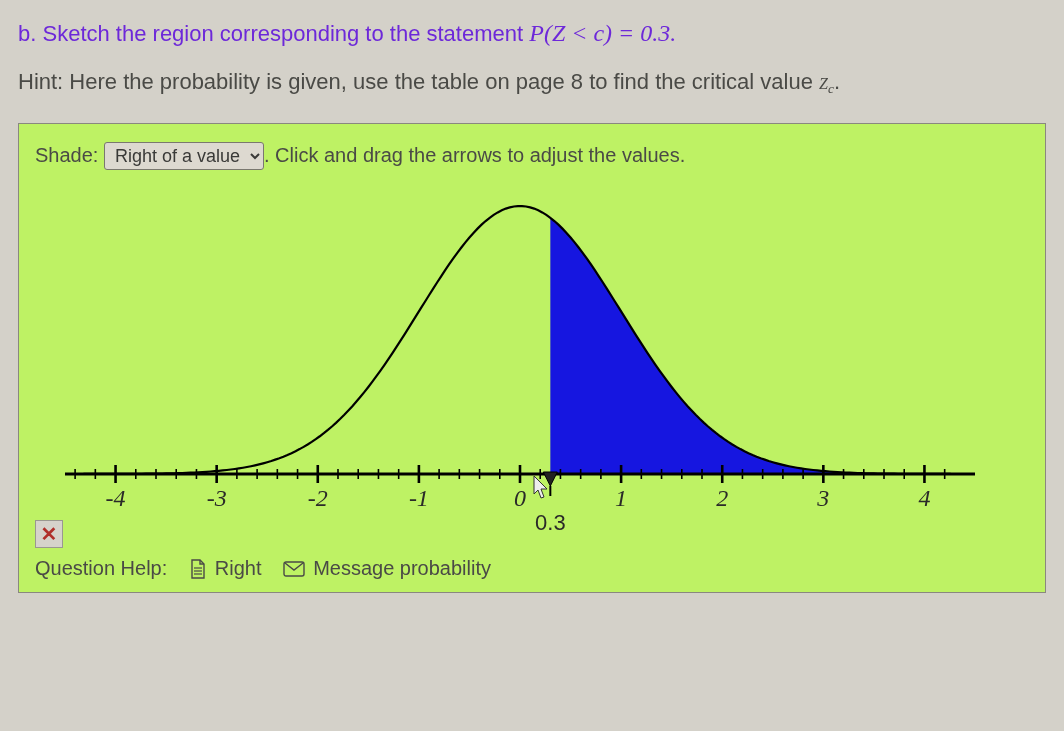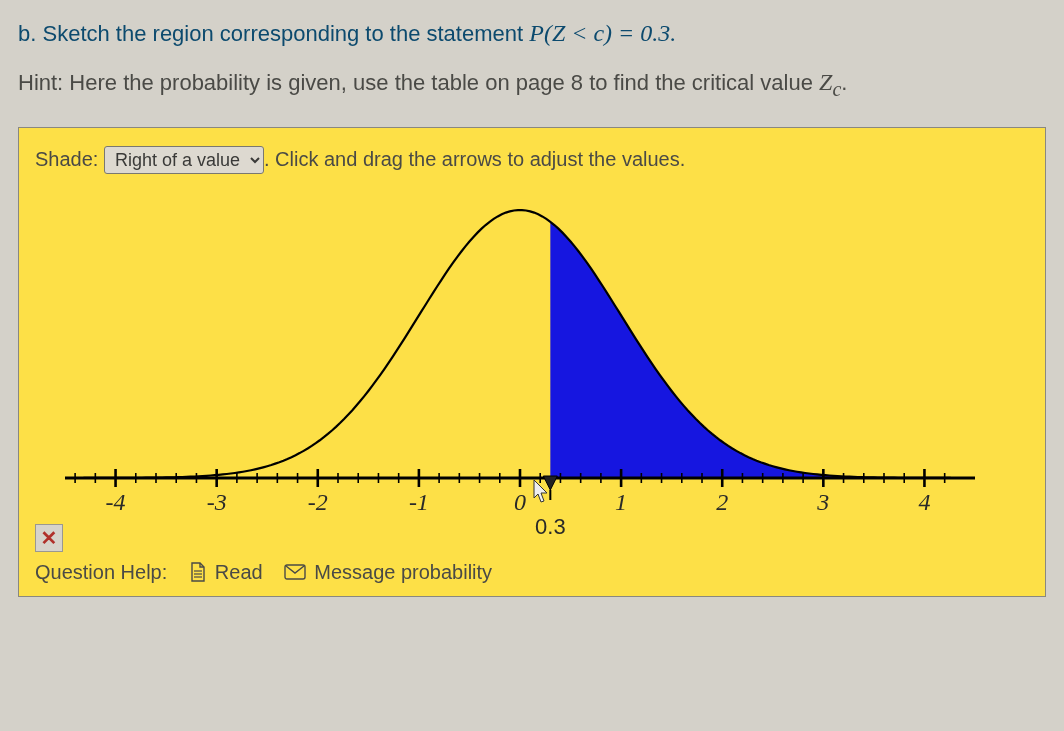--- a/index.html
+++ b/index.html
@@ -7,32 +7,32 @@
     margin: 0;
     padding: 20px 18px;
     background: #d4d1c9;
     font-family: Arial, Helvetica, sans-serif;
     color: #3a3a38;
     width: 1064px;
   }
   .prompt-line {
     font-size: 22px;
     margin-bottom: 22px;
-    color: #0c4a6e;
+    color: #6d28d9;
   }
   .prompt-line .math { font-family: 'Times New Roman', serif; font-style: italic; font-size: 24px; }
   .hint-line {
     font-size: 22px;
     margin-bottom: 26px;
     color: #4a4a46;
   }
-  .hint-line .math { font-family: 'Times New Roman', serif; font-style: italic; font-size: 24px; }
+  .hint-line .math { font-family: 'Times New Roman', serif; font-style: italic; font-size: 16px; }
   .panel {
     border: 1px solid #8a887f;
-    background: #fde047;
+    background: #bef264;
     padding: 18px 16px 12px 16px;
   }
   .shade-row {
     font-size: 20px;
     color: #4a4a46;
     margin-bottom: 14px;
   }
   .shade-row select {
     font-size: 18px;
     padding: 2px 6px;
@@ -168,21 +168,21 @@
     &nbsp;
     <span class="icon">
       <svg width="18" height="20" viewBox="0 0 18 20">
           <path d="M3 1 h8 l4 4 v14 h-12 z" fill="none" stroke="#4a4a46" stroke-width="1.4"></path>
           <path d="M11 1 v4 h4" fill="none" stroke="#4a4a46" stroke-width="1.4"></path>
           <line x1="5" y1="9" x2="13" y2="9" stroke="#4a4a46" stroke-width="1.2"></line>
           <line x1="5" y1="12" x2="13" y2="12" stroke="#4a4a46" stroke-width="1.2"></line>
           <line x1="5" y1="15" x2="13" y2="15" stroke="#4a4a46" stroke-width="1.2"></line>
         </svg>
     </span>
-    <a href="#" style="text-decoration:none;color:#4a4a46;">Read</a>
+    <a href="#" style="text-decoration:none;color:#4a4a46;">Right</a>
     &nbsp;
     <span class="icon">
       <svg width="22" height="16" viewBox="0 0 22 16">
           <rect x="1" y="1" width="20" height="14" rx="2" fill="none" stroke="#4a4a46" stroke-width="1.4"></rect>
           <path d="M2 2 L11 9 L20 2" fill="none" stroke="#4a4a46" stroke-width="1.4"></path>
         </svg>
     </span>
     <a href="#" style="text-decoration:none;color:#4a4a46;">Message probability</a>
   </div>
 

